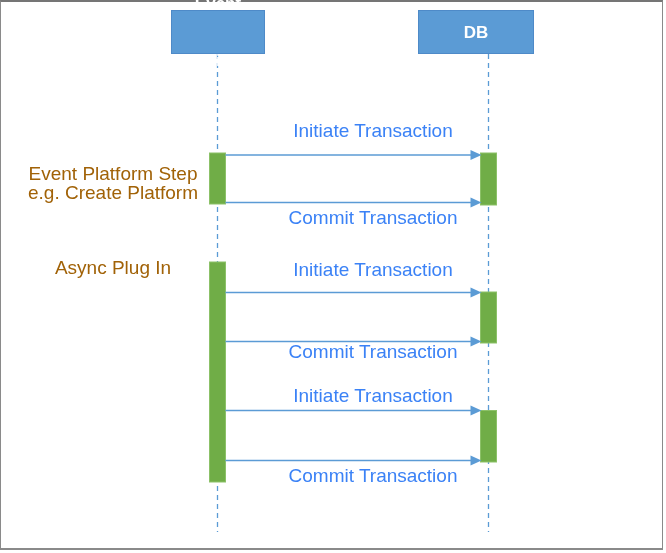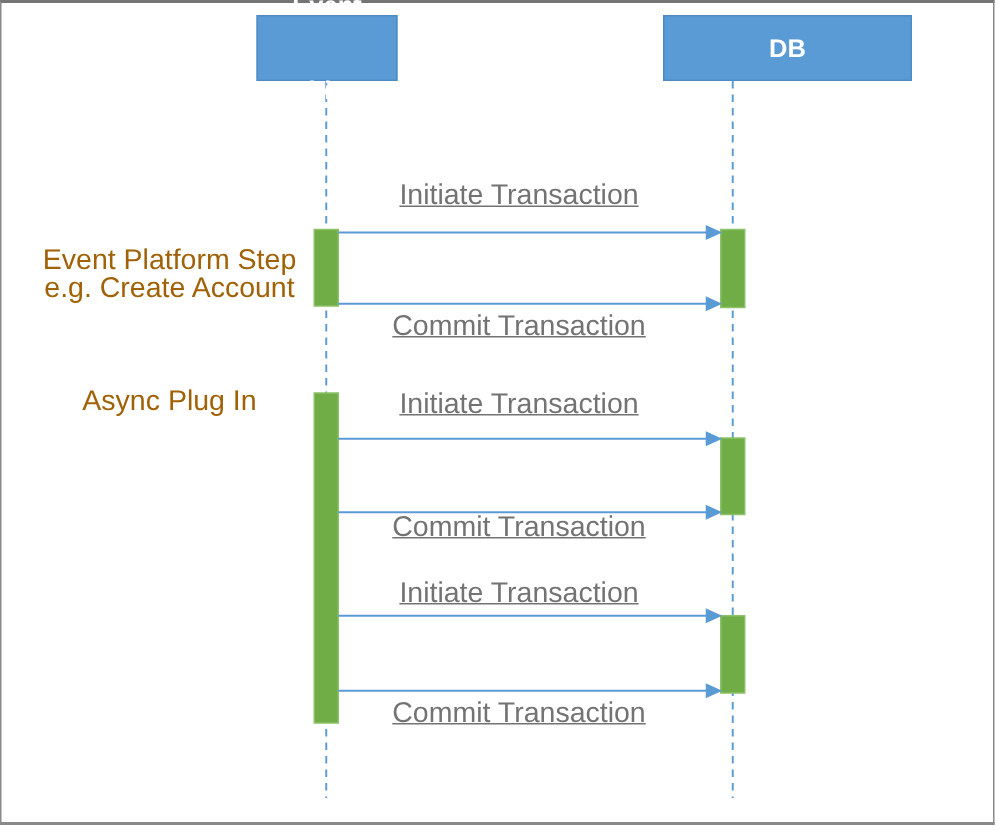--- a/index.html
+++ b/index.html
@@ -43,31 +43,30 @@
     font-size: 17px;
     line-height: 21px;
     display: flex;
     flex-direction: column;
     align-items: center;
     justify-content: center;
     text-align: center;
     gap: 36px;
   }
   .actor-event { left: 171px; top: 10px; width: 94px; height: 44px; }
-  .actor-db    { left: 442px; top: 10px; width: 166px; height: 44px; }
+  .actor-db    { left: 418px; top: 10px; width: 116px; height: 44px; }
 
   .msg-label {
     position: absolute;
-    left: 346px;
+    left: 373px;
     transform: translateX(-50%);
-    color: #737373;
+    color: #3b82f6;
     font-size: 19px;
     line-height: 20px;
     white-space: nowrap;
-    text-decoration: underline;
   }
   .msg-1 { top: 121px; }
   .msg-2 { top: 208px; }
   .msg-3 { top: 260px; }
   .msg-4 { top: 342px; }
   .msg-5 { top: 386px; }
   .msg-6 { top: 466px; }
 
   .annotation {
     position: absolute;
@@ -129,21 +128,21 @@
   <div class="actor-box actor-event">
     <span>Event</span>
     <span>Initiate</span>
   </div>
   <div class="actor-box actor-db">
     <span>DB</span>
   </div>
 
   <div class="annotation annotation-1">
     <div>Event Platform Step</div>
-    <div>e.g. Create Account</div>
+    <div>e.g. Create Platform</div>
   </div>
   <div class="annotation annotation-2">
     <div>Async Plug In</div>
   </div>
 
   <div class="msg-label msg-1">Initiate Transaction</div>
   <div class="msg-label msg-2">Commit Transaction</div>
   <div class="msg-label msg-3">Initiate Transaction</div>
   <div class="msg-label msg-4">Commit Transaction</div>
   <div class="msg-label msg-5">Initiate Transaction</div>

